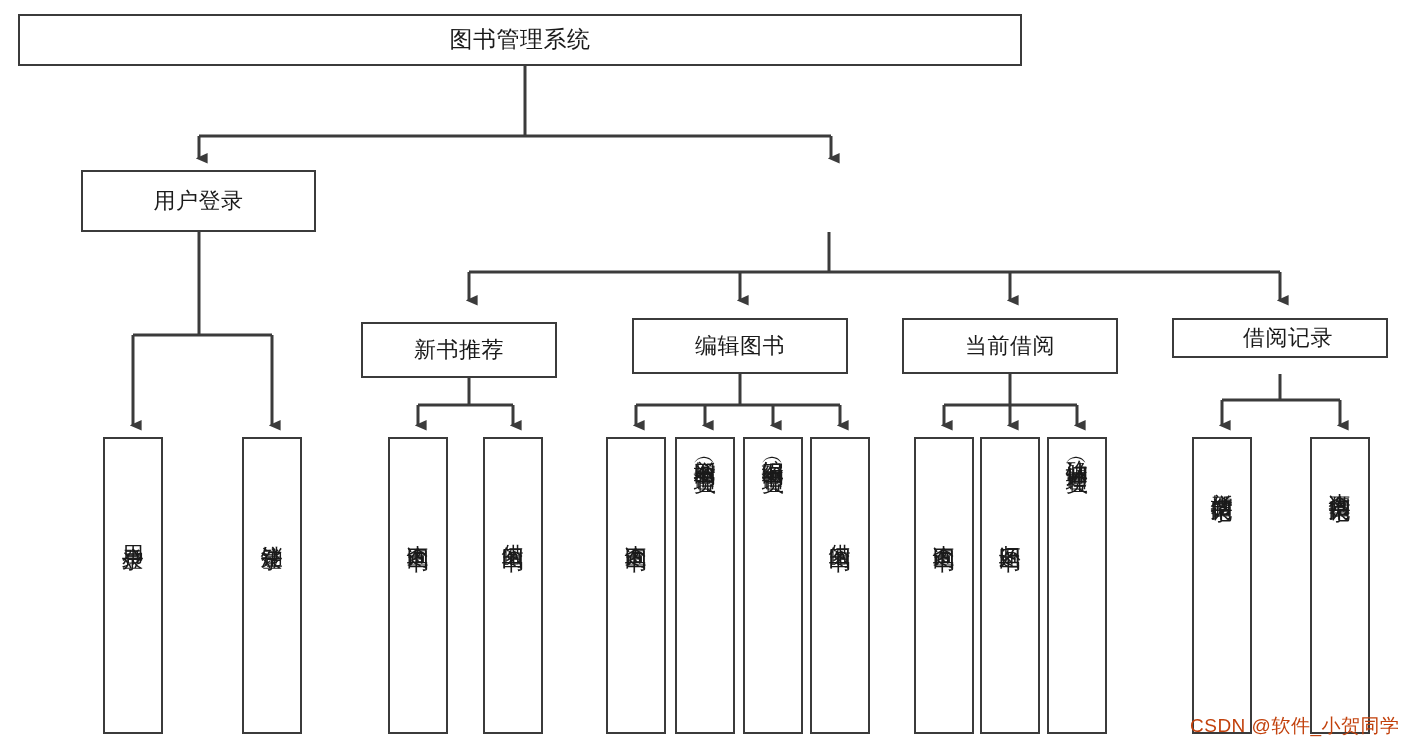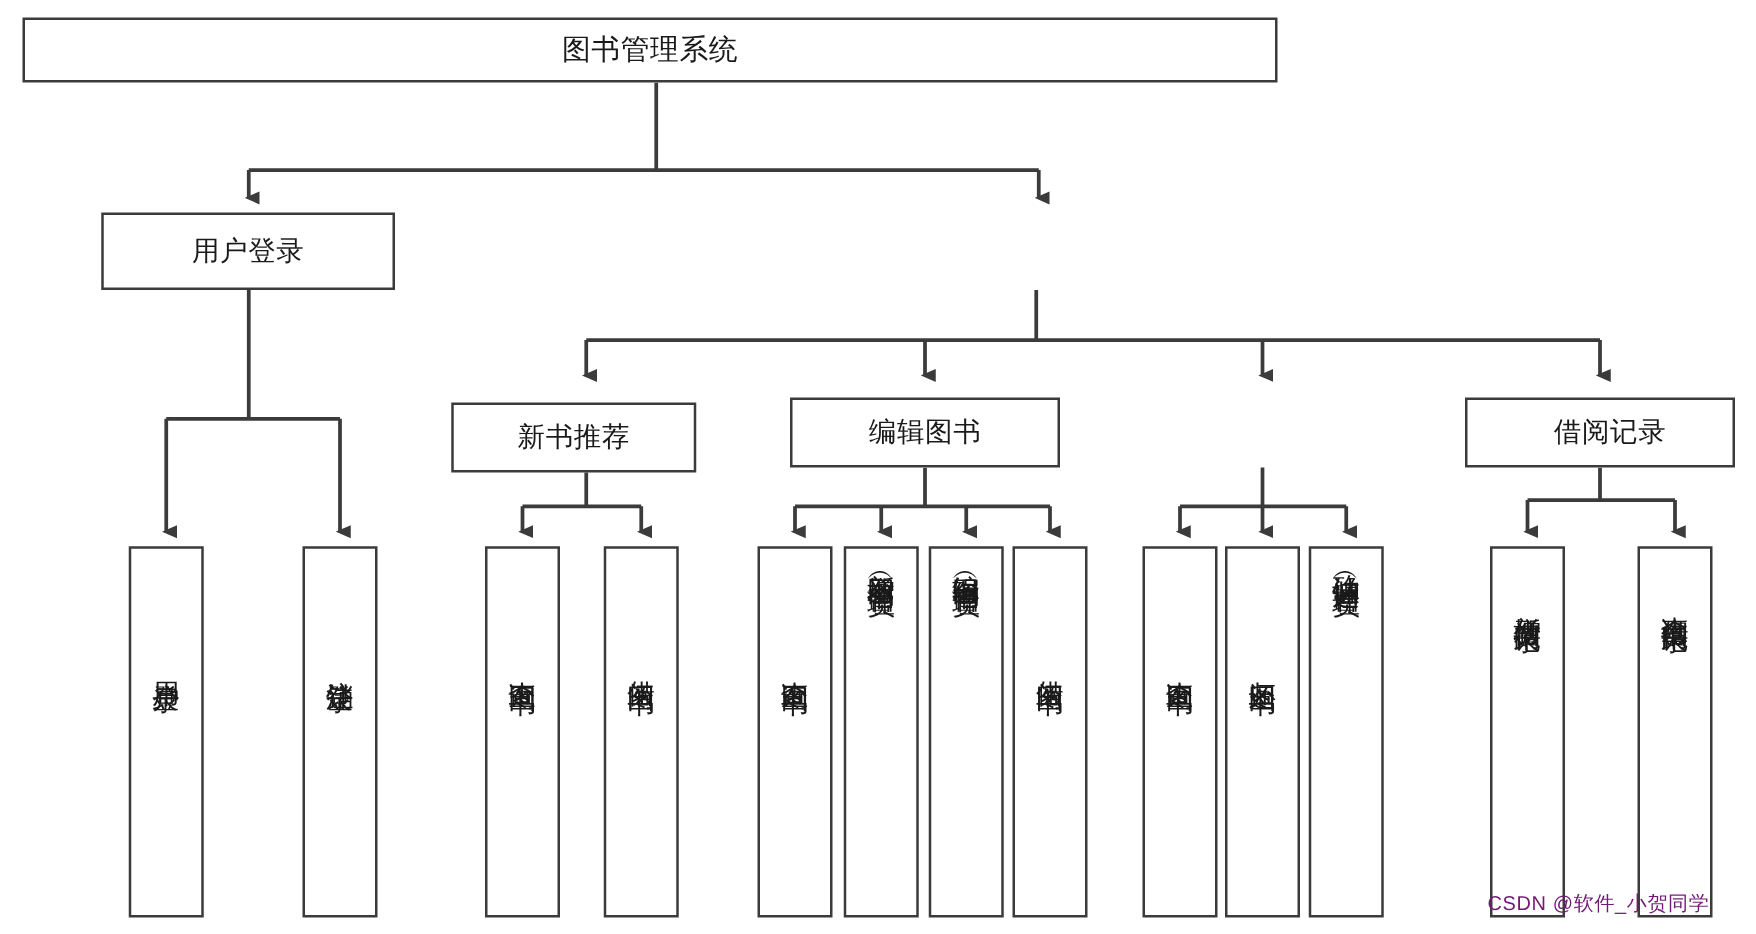--- a/index.html
+++ b/index.html
@@ -59,22 +59,22 @@
     letter-spacing: 2px;
     white-space: nowrap;
   }
   .v-node.mid .node-label {
     margin-top: 0;
   }
   .watermark {
     position: absolute;
     left: 1190px;
     top: 713px;
-    font-size: 16px;
-    color: #701a75;
+    font-size: 19px;
+    color: #c2410c;
     white-space: nowrap;
     letter-spacing: 0.5px;
   }
 </style>
 </head>
 <body>
 
 <div id="canvas">
 
   <svg id="wires" viewBox="0 0 1405 747">
@@ -134,21 +134,24 @@
   <div class="node h-node" style="left:81px; top:170px; width:235px; height:62px;">
     <span class="node-label">用户登录</span>
   </div>
 
   <div class="node h-node" style="left:361px; top:322px; width:196px; height:56px;">
     <span class="node-label">新书推荐</span>
   </div>
   <div class="node h-node" style="left:632px; top:318px; width:216px; height:56px;">
     <span class="node-label">编辑图书</span>
   </div>
-  <div class="node h-node" style="left:1172px; top:318px; width:216px; height:56px;padding-left:16px;">
+  <div class="node h-node" style="left:902px; top:318px; width:216px; height:56px;">
+    <span class="node-label">当前借阅</span>
+  </div>
+  <div class="node h-node" style="left:1172px; top:318px; width:216px; height:40px;padding-left:16px;">
     <span class="node-label">借阅记录</span>
   </div>
 
   <div class="node v-node mid" style="left:103px; top:437px; width:60px; height:297px; padding-top:88px;">
     <span class="node-label">用户登录</span>
   </div>
   <div class="node v-node mid" style="left:242px; top:437px; width:60px; height:297px; padding-top:88px;">
     <span class="node-label">注销登录</span>
   </div>
 

